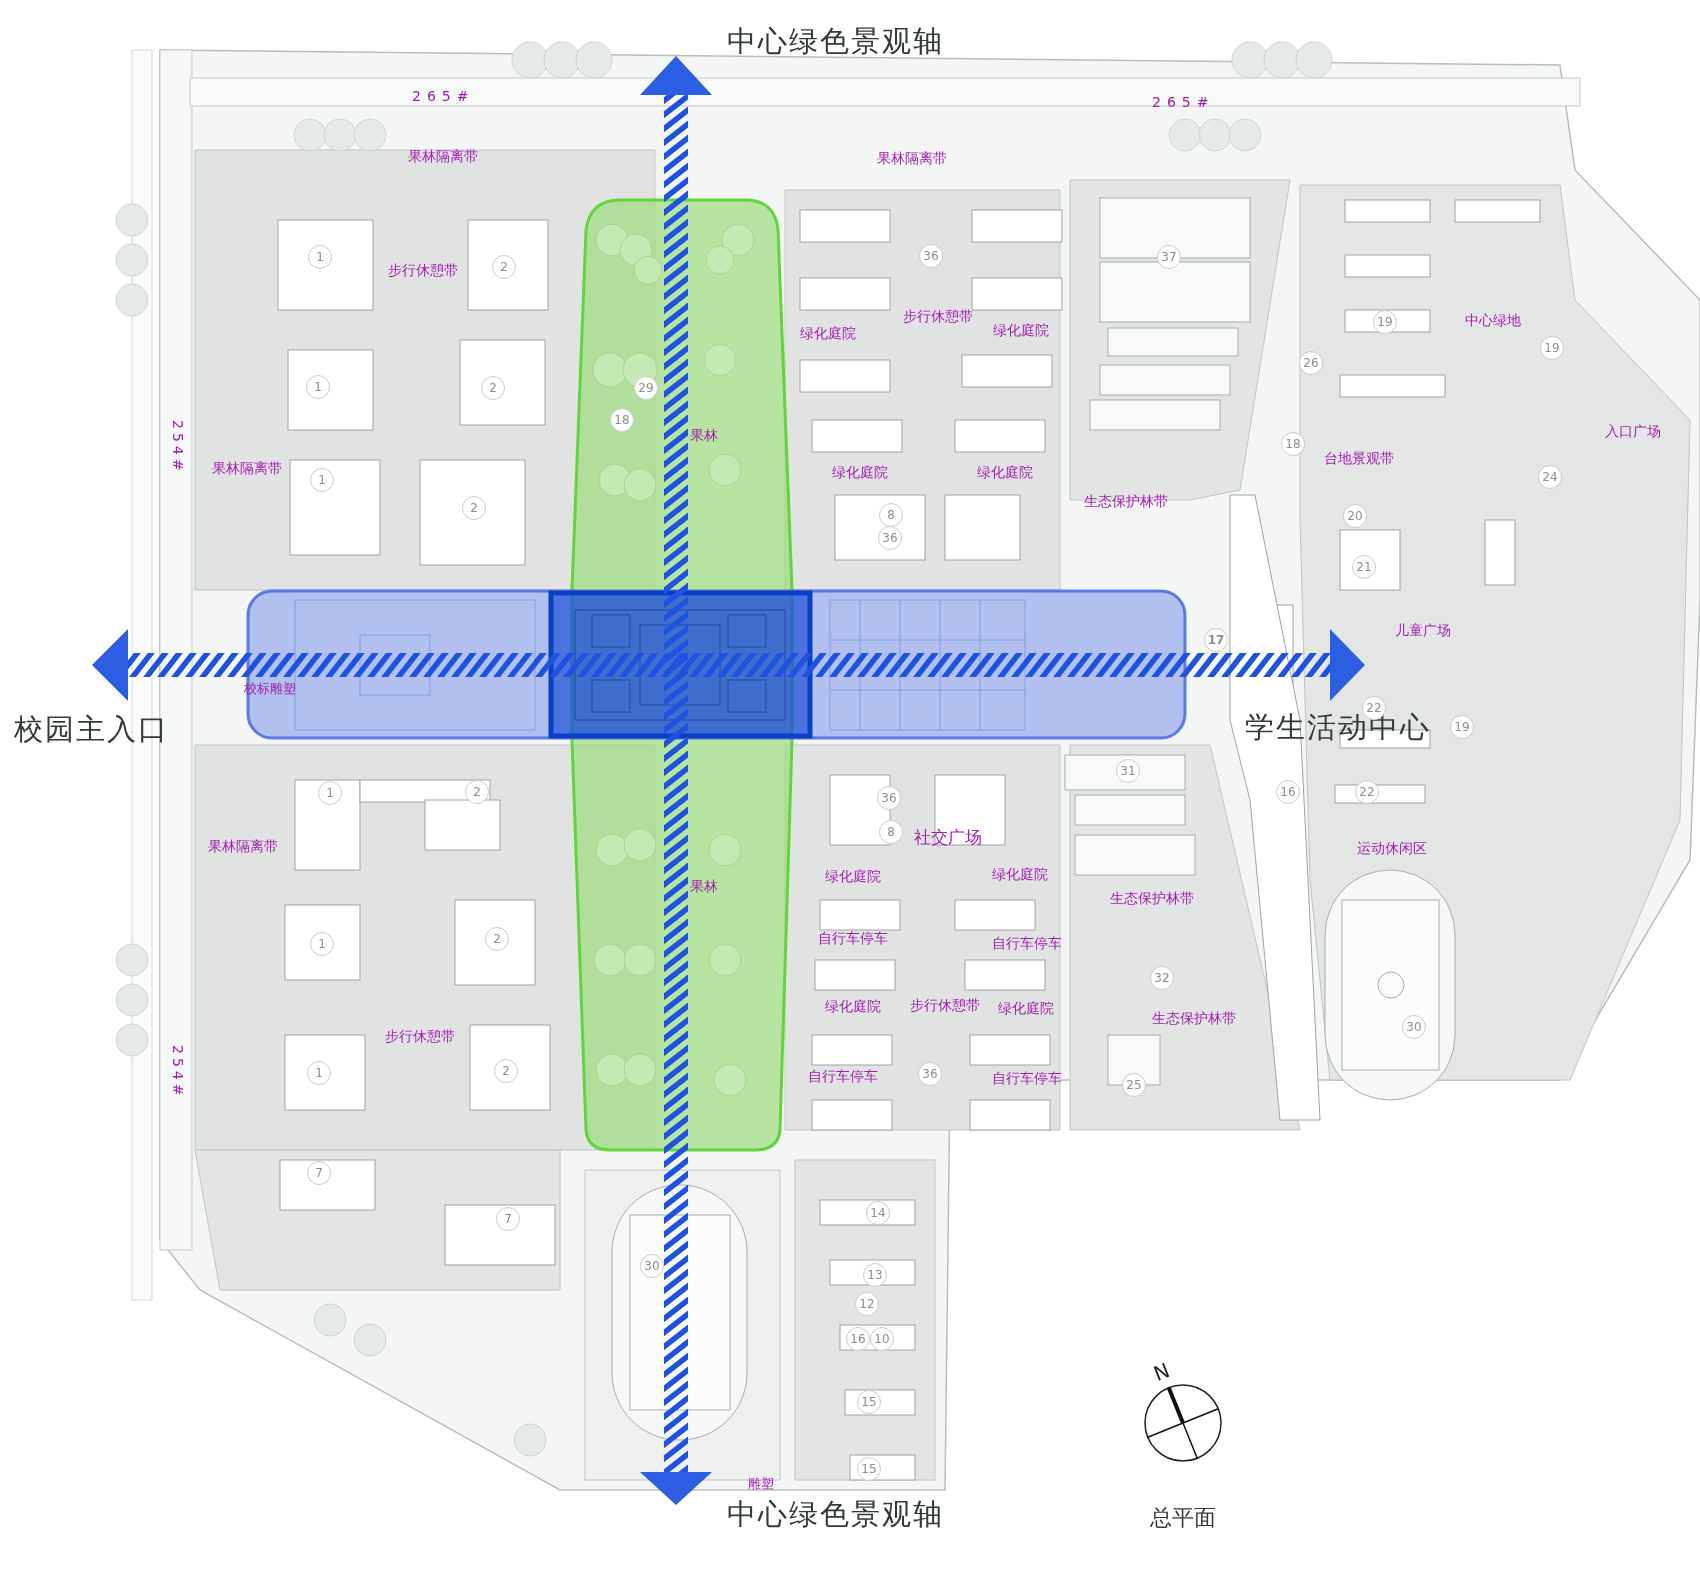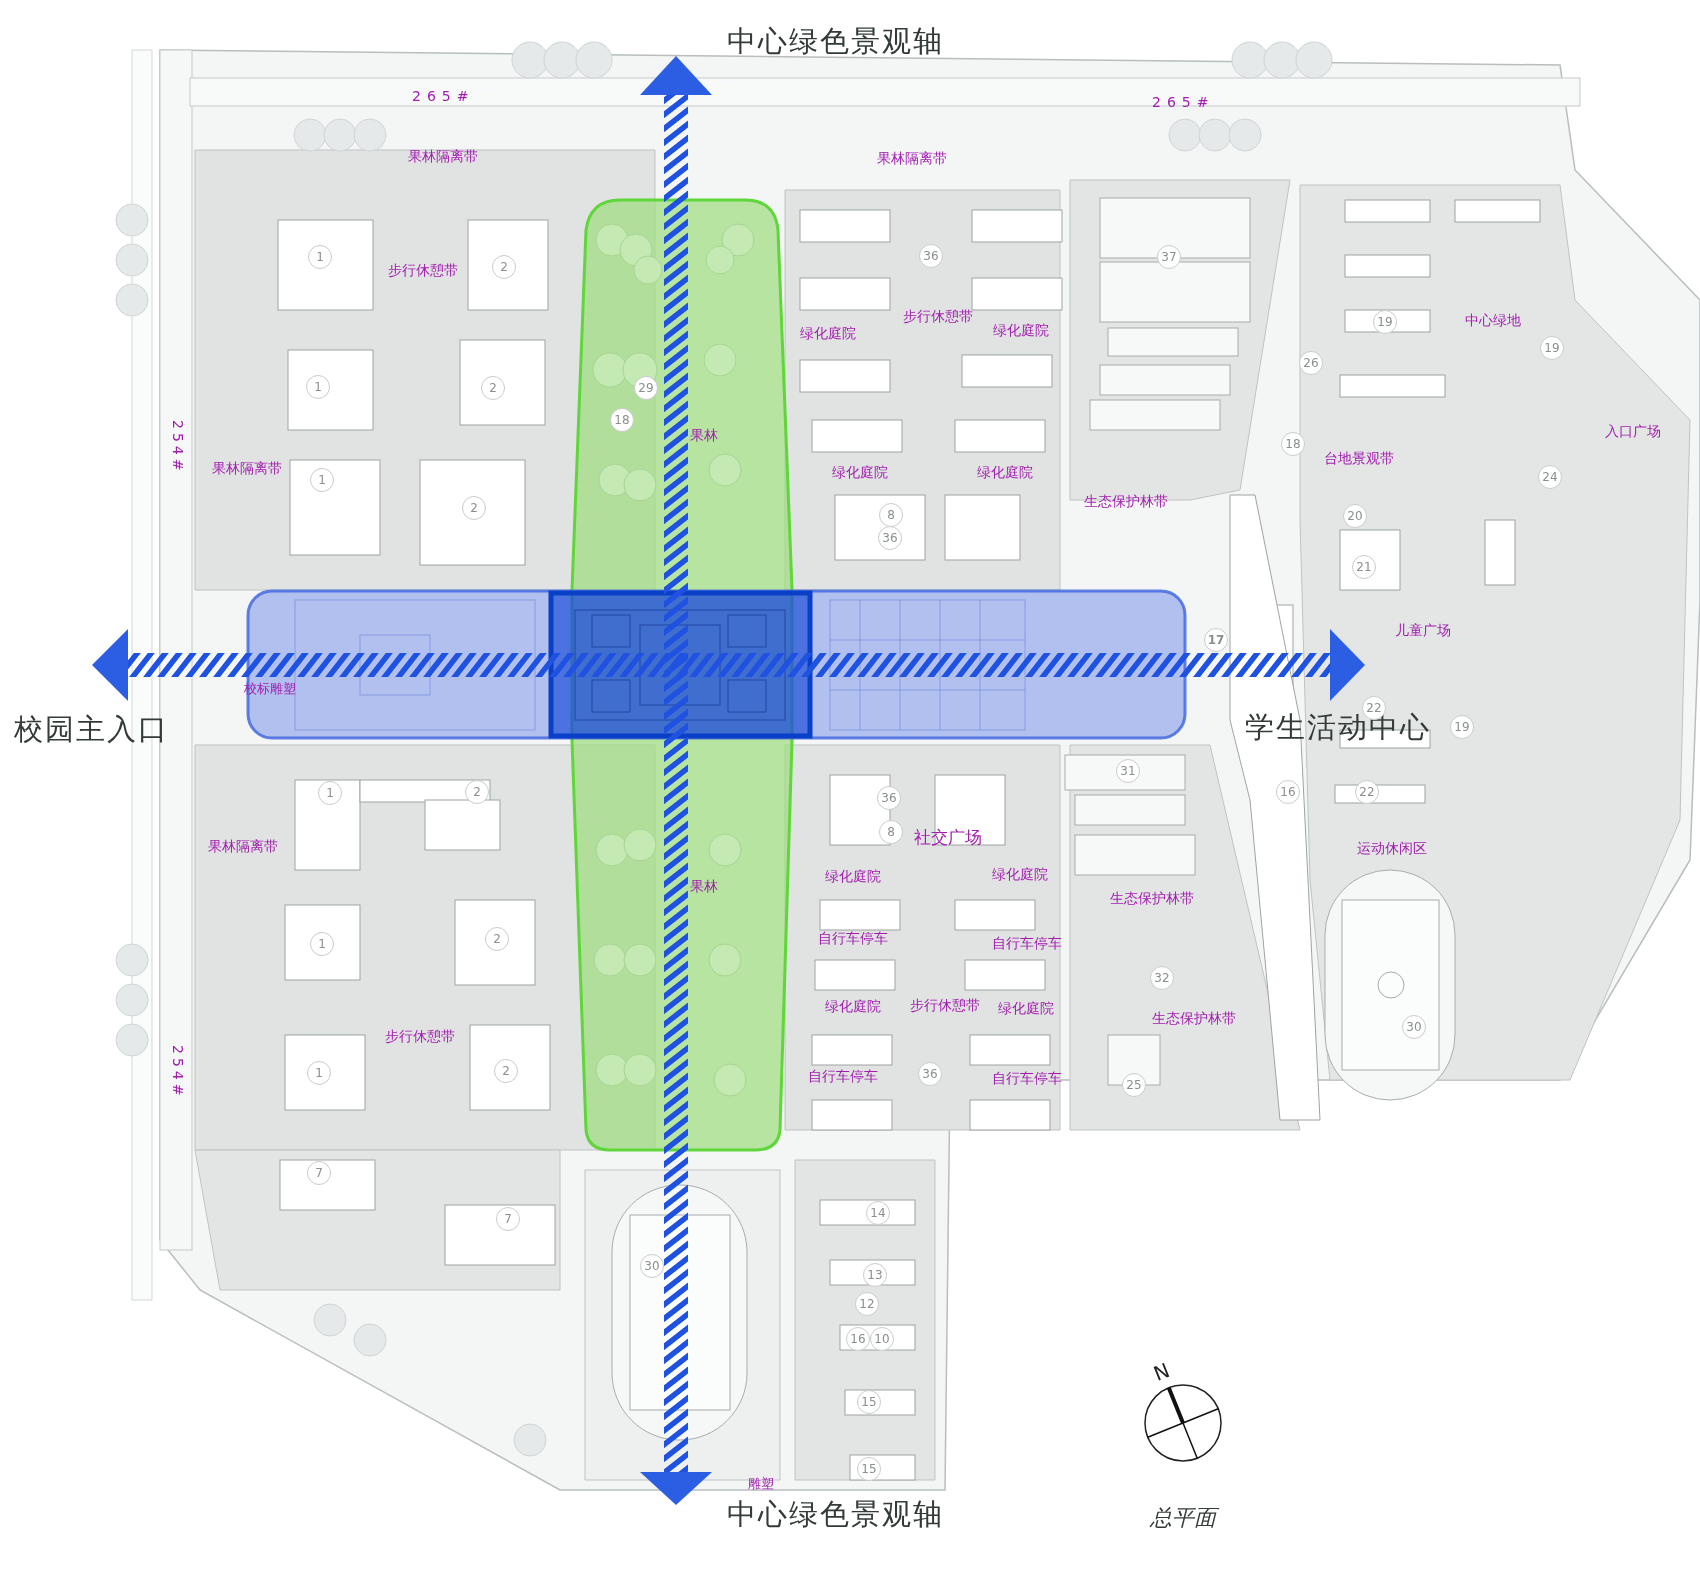--- a/index.html
+++ b/index.html
@@ -1,21 +1,21 @@
 <!DOCTYPE html>
 <html><head>
 <meta charset="utf-8">
 <style>
   html,body{margin:0;padding:0;background:#ffffff;}
   body{width:1700px;height:1574px;position:relative;overflow:hidden;font-family:"DejaVu Sans",sans-serif;}
   #map{position:absolute;left:0;top:0;width:1700px;height:1574px;}
   .lbl{position:absolute;white-space:nowrap;color:#a21caf;font-family:"DejaVu Sans",sans-serif;}
   .axis-label{position:absolute;white-space:nowrap;color:#333a3a;font-size:29px;letter-spacing:2px;font-family:"DejaVu Sans",sans-serif;}
   .num{position:absolute;width:22px;height:22px;border:1px solid #c9cccc;border-radius:50%;background:#fff;color:#8a8f8f;font-size:12px;line-height:22px;text-align:center;}
-  .plan-title{position:absolute;left:1150px;top:1503px;font-size:22px;color:#333a3a;font-family:"DejaVu Sans",sans-serif;font-style:italic;}
+  .plan-title{position:absolute;left:1150px;top:1503px;font-size:22px;color:#333a3a;font-family:"DejaVu Sans",sans-serif;}
 </style>
 </head>
 <body>
 
 <svg id="map" width="1700" height="1574" viewBox="0 0 1700 1574" xmlns="http://www.w3.org/2000/svg">
   <defs>
     <pattern id="dashH" width="14" height="26" patternUnits="userSpaceOnUse" patternTransform="skewX(-38)">
       <rect x="0" y="0" width="7" height="26" fill="#1f52e0"></rect>
     </pattern>
     <pattern id="dashV" width="26" height="14" patternUnits="userSpaceOnUse" patternTransform="skewY(-38)">

